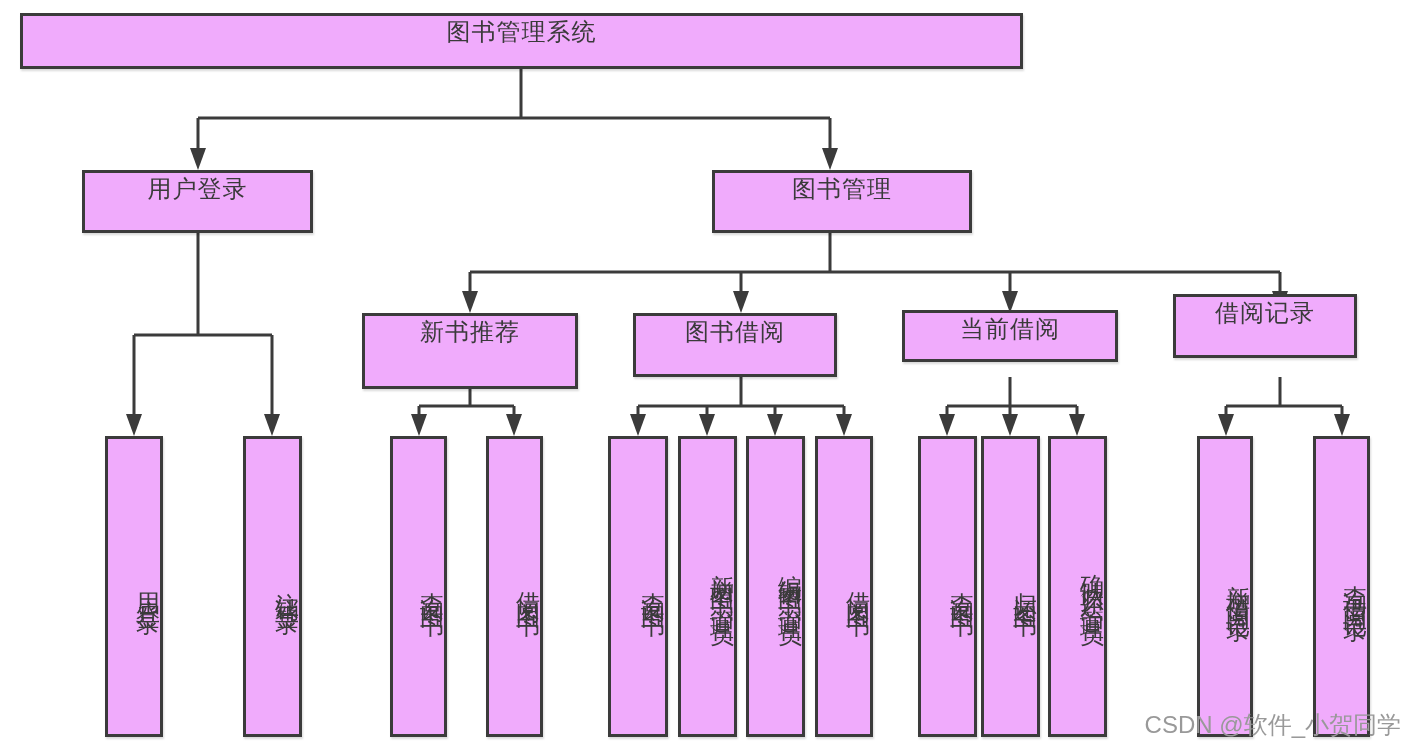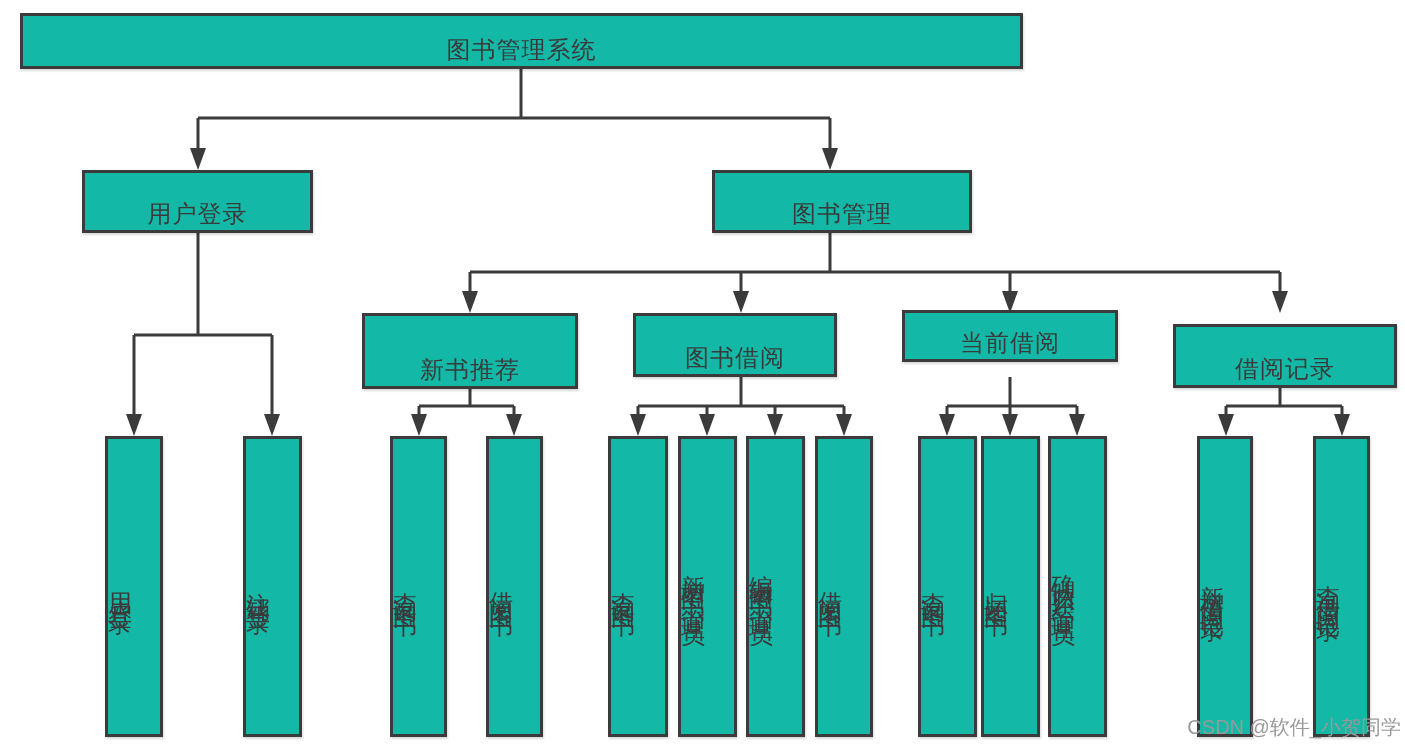--- a/index.html
+++ b/index.html
@@ -16,37 +16,37 @@
     font-family:"Liberation Sans", sans-serif;
     overflow:hidden;
   }
   .wires{position:absolute;left:0;top:0;width:1405px;height:747px;}
   .wires path{stroke:var(--line);stroke-width:3;fill:none;}
   .wires polygon{fill:var(--line);stroke:none;}
   .node{
     position:absolute;
     box-sizing:border-box;
     border:3px solid var(--line);
-    background:#14b8a6;
+    background:#f0abfc;
     color:var(--text);
-    display:flex;align-items:flex-end;justify-content:center;
+    display:flex;align-items:flex-start;justify-content:center;
     box-shadow:1px 2px 2px rgba(0,0,0,0.15);
   }
   .node.h{font-size:24px;letter-spacing:1px;white-space:nowrap;}
   .node.v{
     font-size:24px;
     writing-mode:vertical-rl;
     text-orientation:mixed;
     letter-spacing:7px;
     line-height:1;
   }
   .watermark{
     position:absolute;
     right:4px;bottom:6px;
-    font-size:20px;
+    font-size:24px;
     color:var(--wm);
     white-space:nowrap;
   }
 </style>
 </head>
 <body>
 
 <div class="stage">
 
   <svg class="wires" viewBox="0 0 1405 747" xmlns="http://www.w3.org/2000/svg">
@@ -93,21 +93,21 @@
 
   <div class="node h" style="left:362px;top:313px;width:216px;height:76px">
     <span>新书推荐</span>
   </div>
   <div class="node h" style="left:633px;top:313px;width:204px;height:64px">
     <span>图书借阅</span>
   </div>
   <div class="node h" style="left:902px;top:310px;width:216px;height:52px">
     <span>当前借阅</span>
   </div>
-  <div class="node h" style="left:1173px;top:324px;width:224px;height:64px">
+  <div class="node h" style="left:1173px;top:294px;width:184px;height:64px">
     <span>借阅记录</span>
   </div>
 
   <div class="node v" style="left:105px;top:436px;width:58px;height:301px">
     <span>用户登录</span>
   </div>
   <div class="node v" style="left:243px;top:436px;width:59px;height:301px">
     <span>注销登录</span>
   </div>
 

